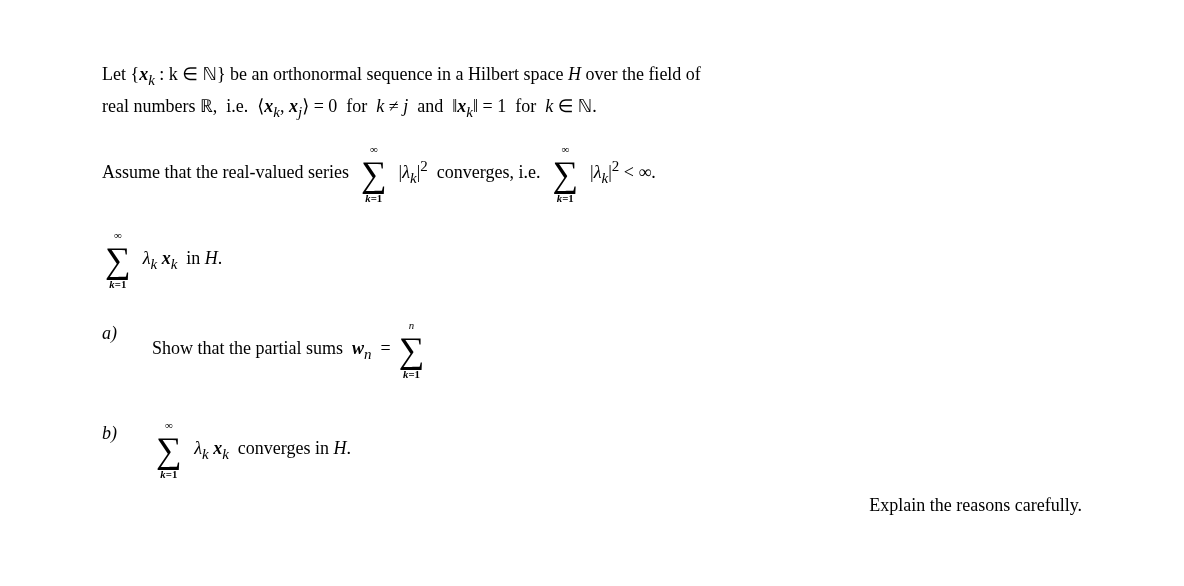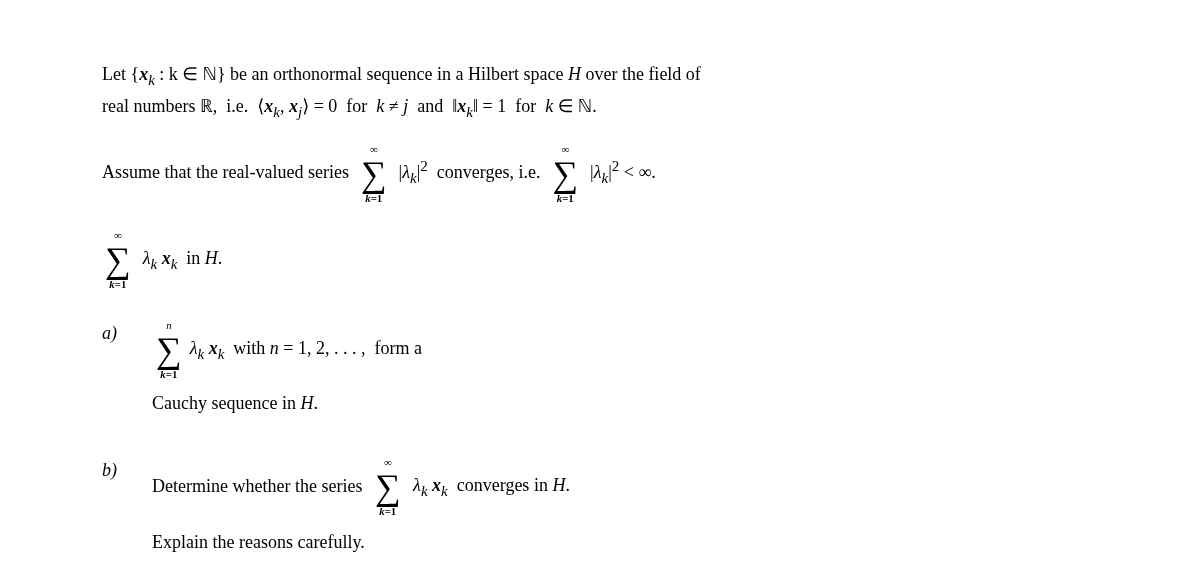--- a/index.html
+++ b/index.html
@@ -107,46 +107,42 @@
       <span class="sigma-char">∑</span>
       <span class="limit-below"><em>k</em>=1</span>
     </span>
     <span>&nbsp;<em>λ<sub>k</sub></em>&nbsp;<em><strong>x</strong><sub>k</sub></em>&nbsp; in <em>H</em>.</span>
   </div>
 
   <div class="label-row" style="margin-bottom: 8px; align-items: flex-start;">
     <div class="label" style="min-width:50px;">a)</div>
     <div class="content">
       <div style="display:flex; align-items:center; flex-wrap:wrap; gap:4px;">
+        <span>Show that the partial sums&nbsp;&nbsp;<em><strong>w</strong><sub>n</sub></em>&nbsp;&nbsp;=</span>
         <span class="vertical-sum" style="margin:0 4px;">
           <span class="limit-above"><em>n</em></span>
           <span class="sigma-char">∑</span>
           <span class="limit-below"><em>k</em>=1</span>
         </span>
-        <span><em>λ<sub>k</sub></em>&nbsp;<em><strong>x</strong><sub>k</sub></em>&nbsp; with <em>n</em> = 1, 2, . . . ,&nbsp; form a</span>
-      </div>
-      <div style="margin-top:8px;">
-        Cauchy sequence in <em>H</em>.
       </div>
     </div>
   </div>
 
   <div style="height: 30px;"></div>
 
   <div class="label-row" style="align-items: flex-start;">
     <div class="label" style="min-width:50px;">b)</div>
     <div class="content">
       <div style="display:flex; align-items:center; flex-wrap:wrap; gap:4px;">
-        <span>Determine whether the series&nbsp;</span>
         <span class="vertical-sum" style="margin:0 4px;">
           <span class="limit-above">∞</span>
           <span class="sigma-char">∑</span>
           <span class="limit-below"><em>k</em>=1</span>
         </span>
         <span>&nbsp;<em>λ<sub>k</sub></em>&nbsp;<em><strong>x</strong><sub>k</sub></em>&nbsp; converges in <em>H</em>.</span>
       </div>
-      <div style="margin-top:10px;">
+      <div style="margin-top:10px;text-align:right;">
         Explain the reasons carefully.
       </div>
     </div>
   </div>
 
 </div>
 
 </body></html>

